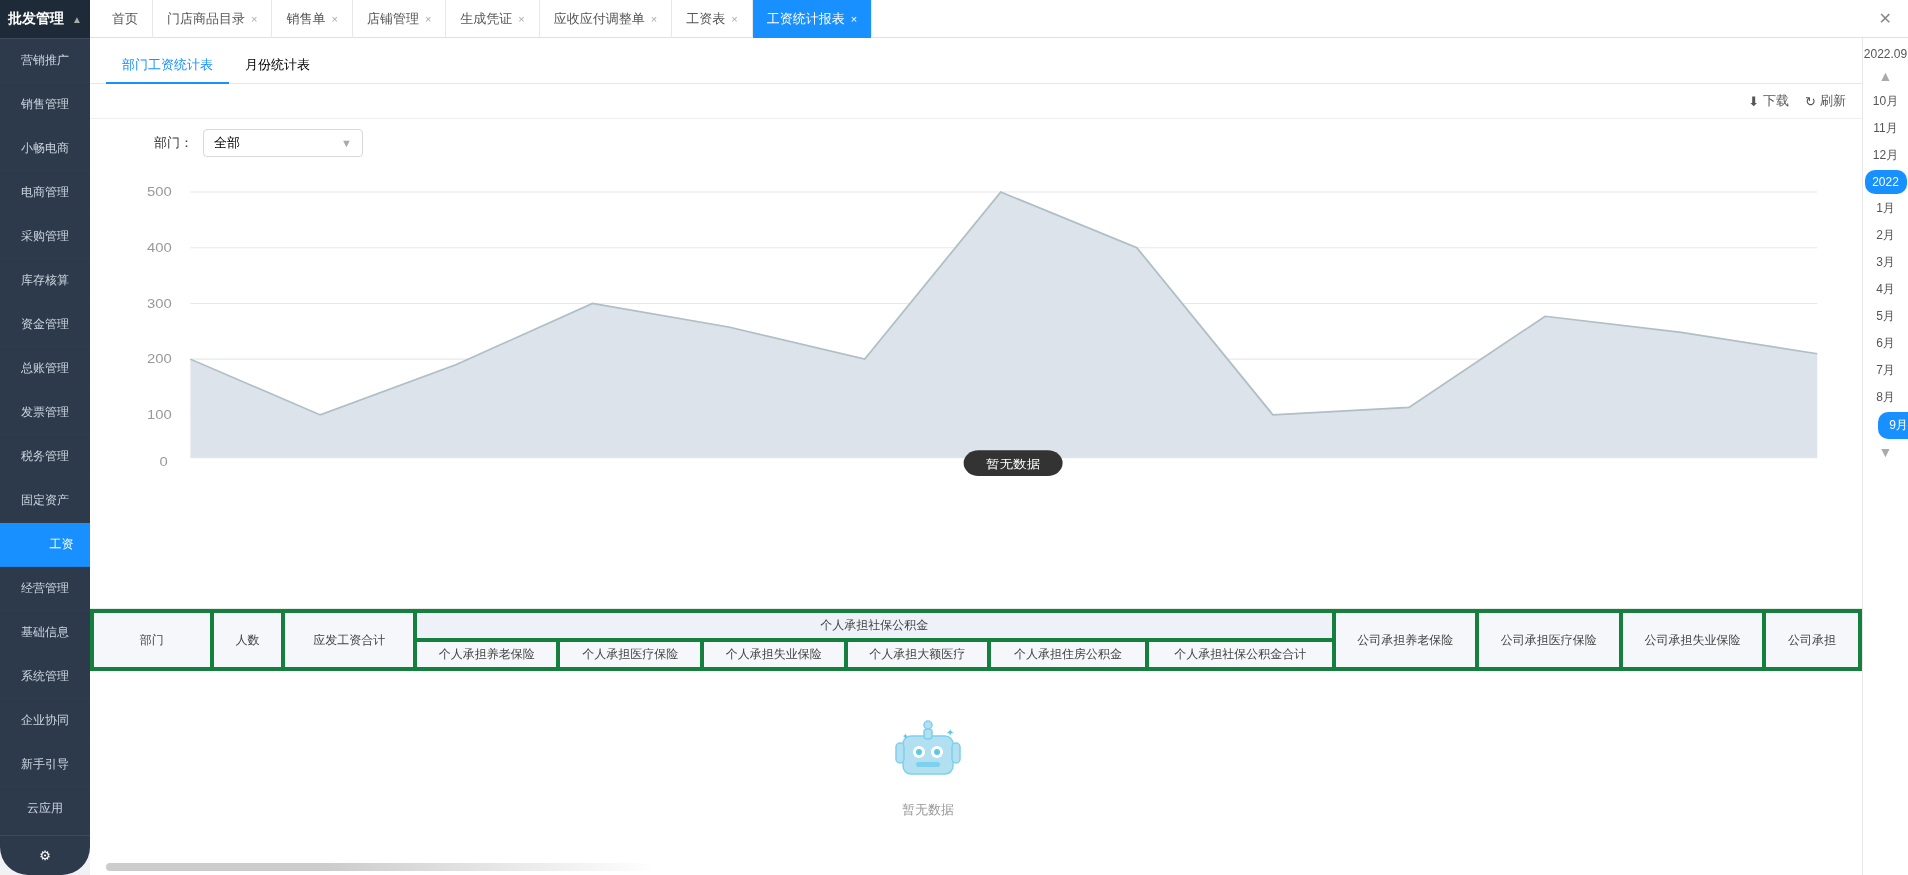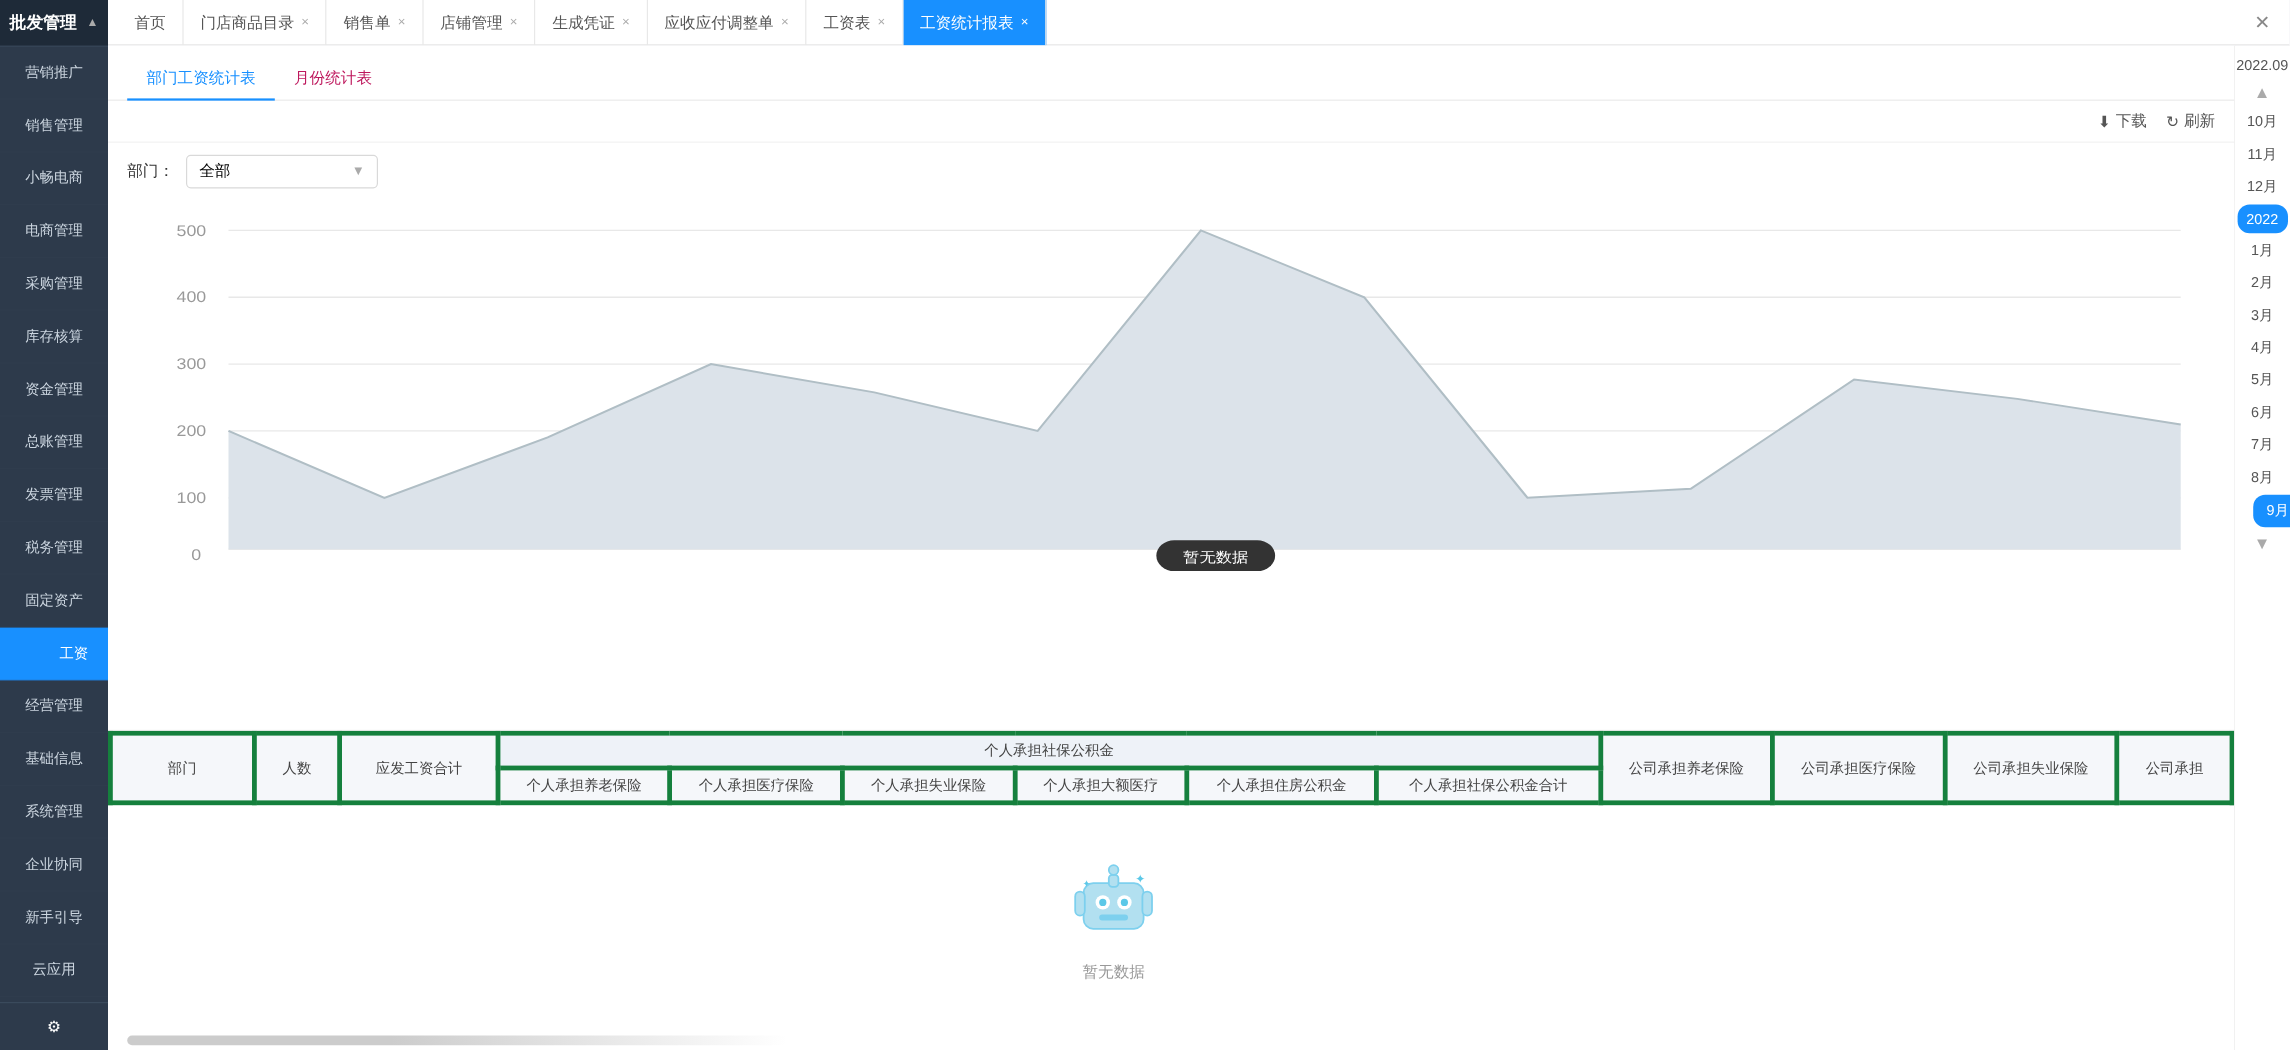--- a/index.html
+++ b/index.html
@@ -7,20 +7,21 @@
 
     
     .sidebar {
       width: 90px;
       background: #2d3a4b;
       color: #fff;
       display: flex;
       flex-direction: column;
       height: 875px;
       flex-shrink: 0;
+      border-radius: 28px;
     }
     .sidebar-top {
       background: #1e2a38;
       padding: 10px 8px;
       display: flex;
       align-items: center;
       justify-content: space-between;
       font-size: 14px;
       font-weight: bold;
       border-bottom: 1px solid #3a4a5c;
@@ -111,21 +112,21 @@
     .sub-tabs {
       display: flex;
       align-items: center;
       padding: 10px 16px 0;
       border-bottom: 1px solid #e8e8e8;
       background: #fff;
     }
     .sub-tab {
       padding: 8px 16px;
       font-size: 13px;
-      color: #be185d;
+      color: #000000;
       cursor: pointer;
       border-bottom: 2px solid transparent;
       margin-bottom: -1px;
     }
     .sub-tab.active {
       color: #1890ff;
       border-bottom: 2px solid #1890ff;
     }
 
     
@@ -147,20 +148,21 @@
       cursor: pointer;
     }
 
     
     .filter-bar {
       display: flex;
       align-items: center;
       padding: 10px 16px;
       background: #fff;
       gap: 10px;
+      margin-left: 48px;
     }
     .filter-label { font-size: 13px; color: #333; }
     .filter-select {
       display: flex;
       align-items: center;
       border: 1px solid #d9d9d9;
       border-radius: 4px;
       padding: 4px 10px;
       font-size: 13px;
       min-width: 160px;

